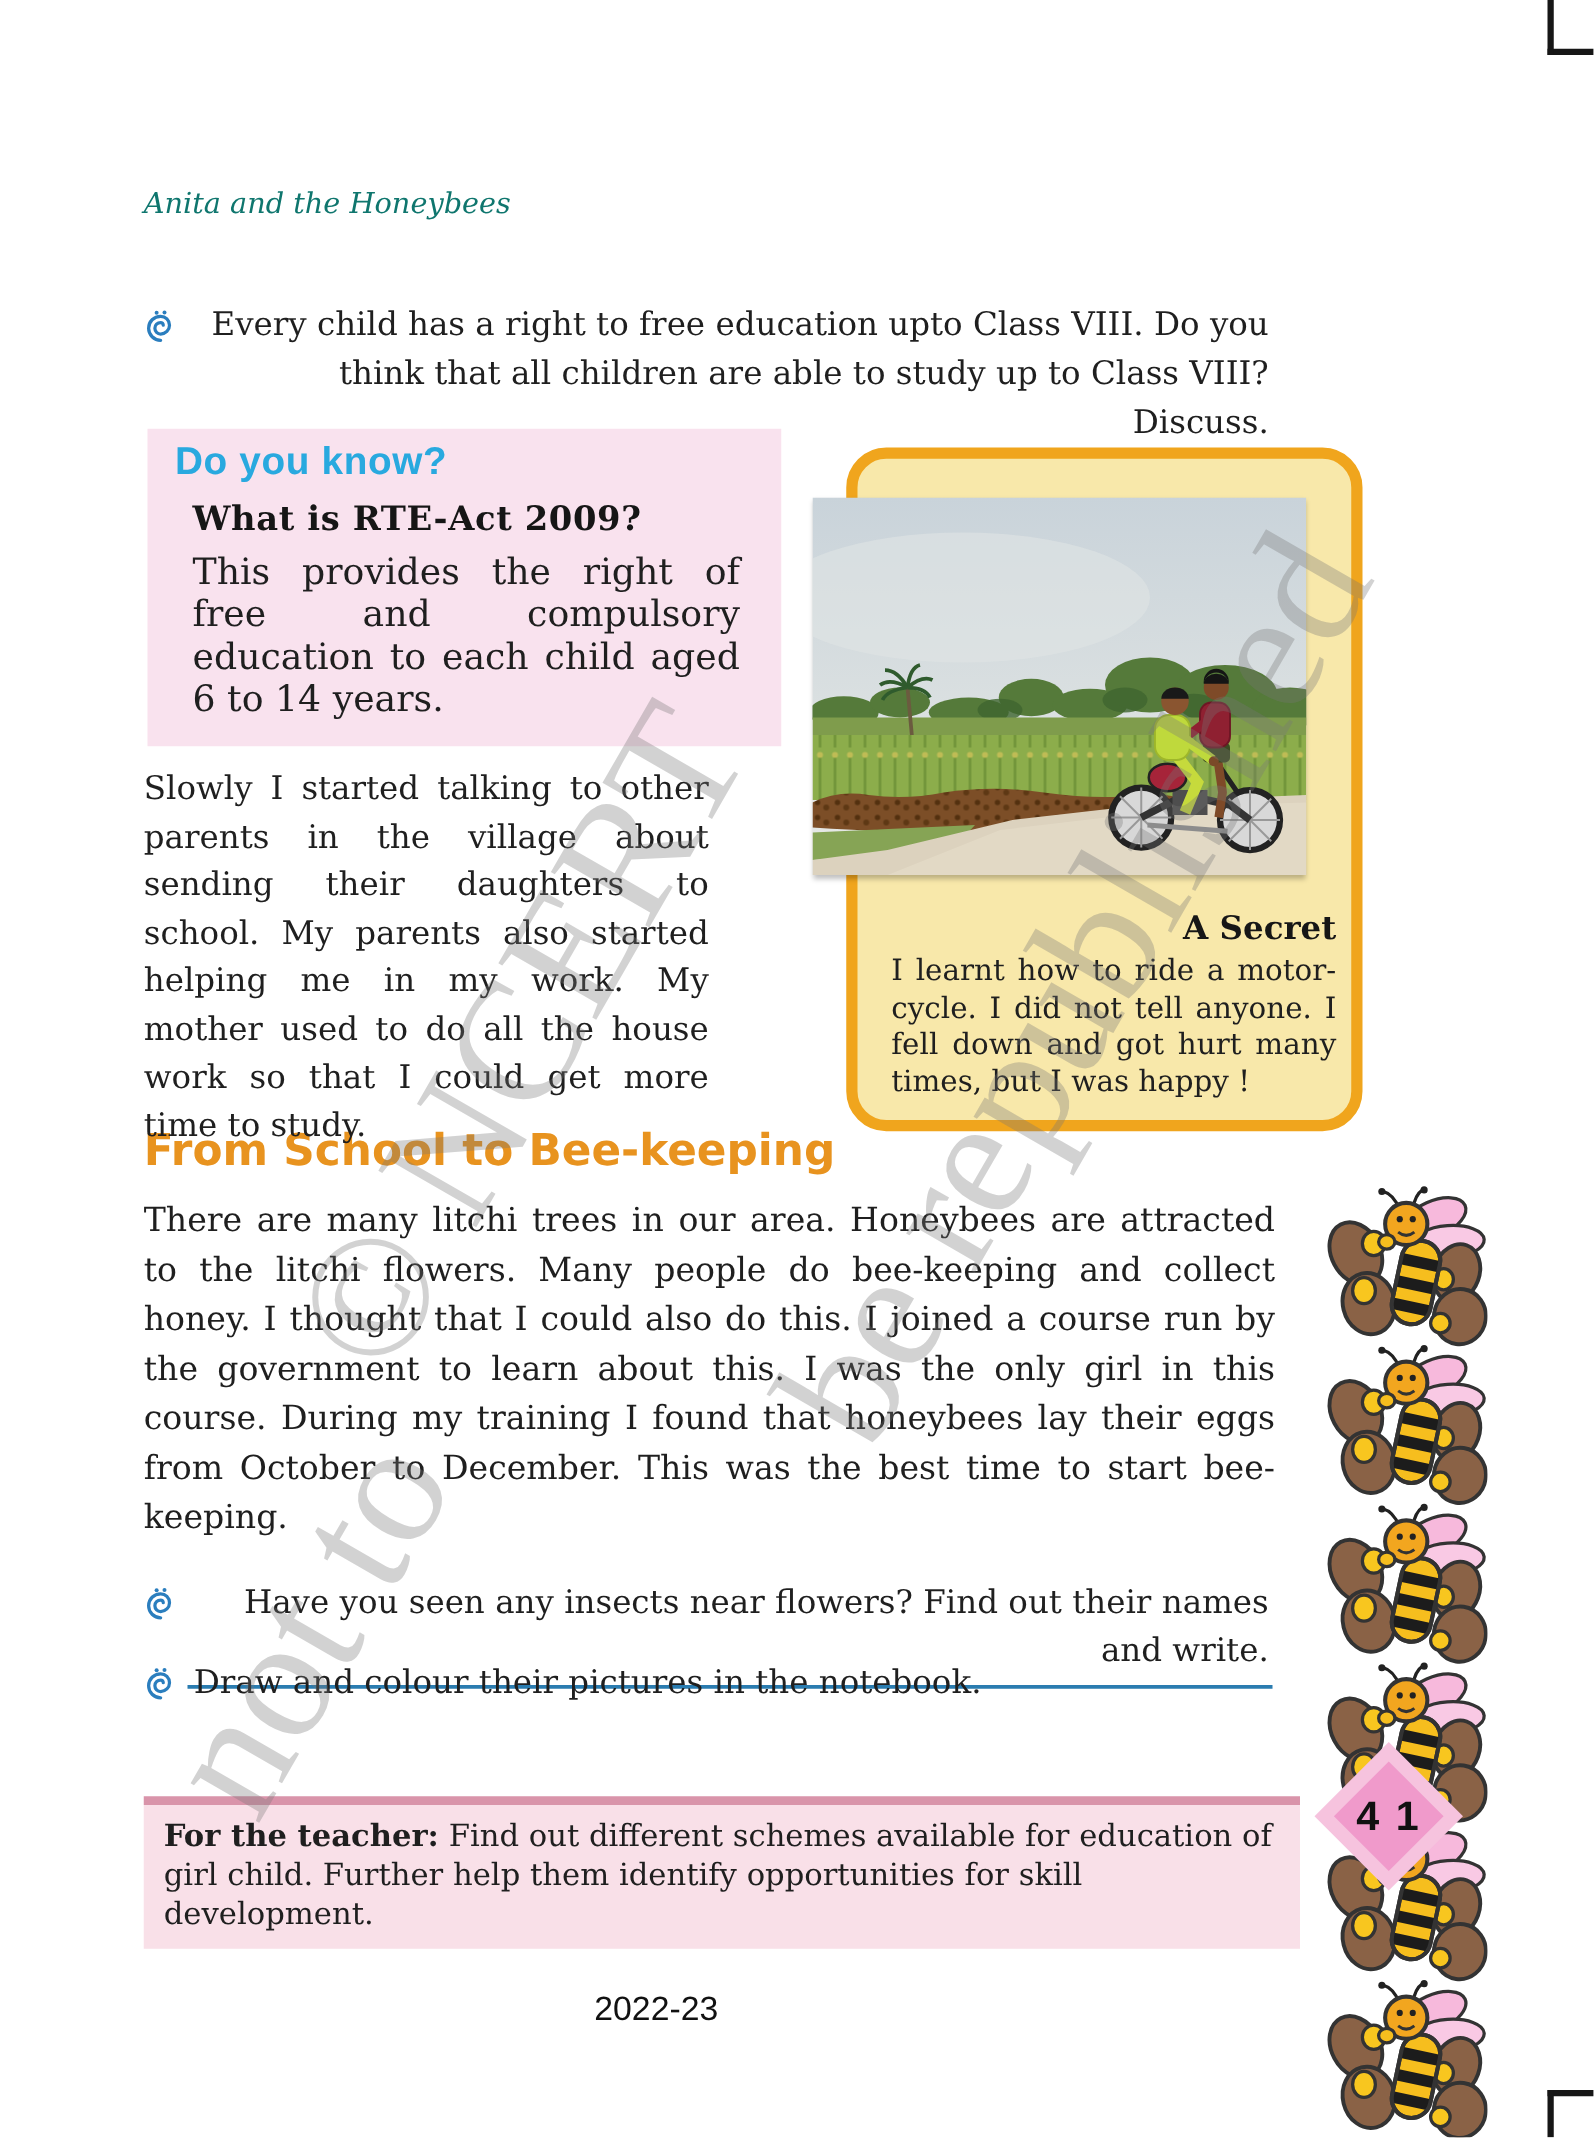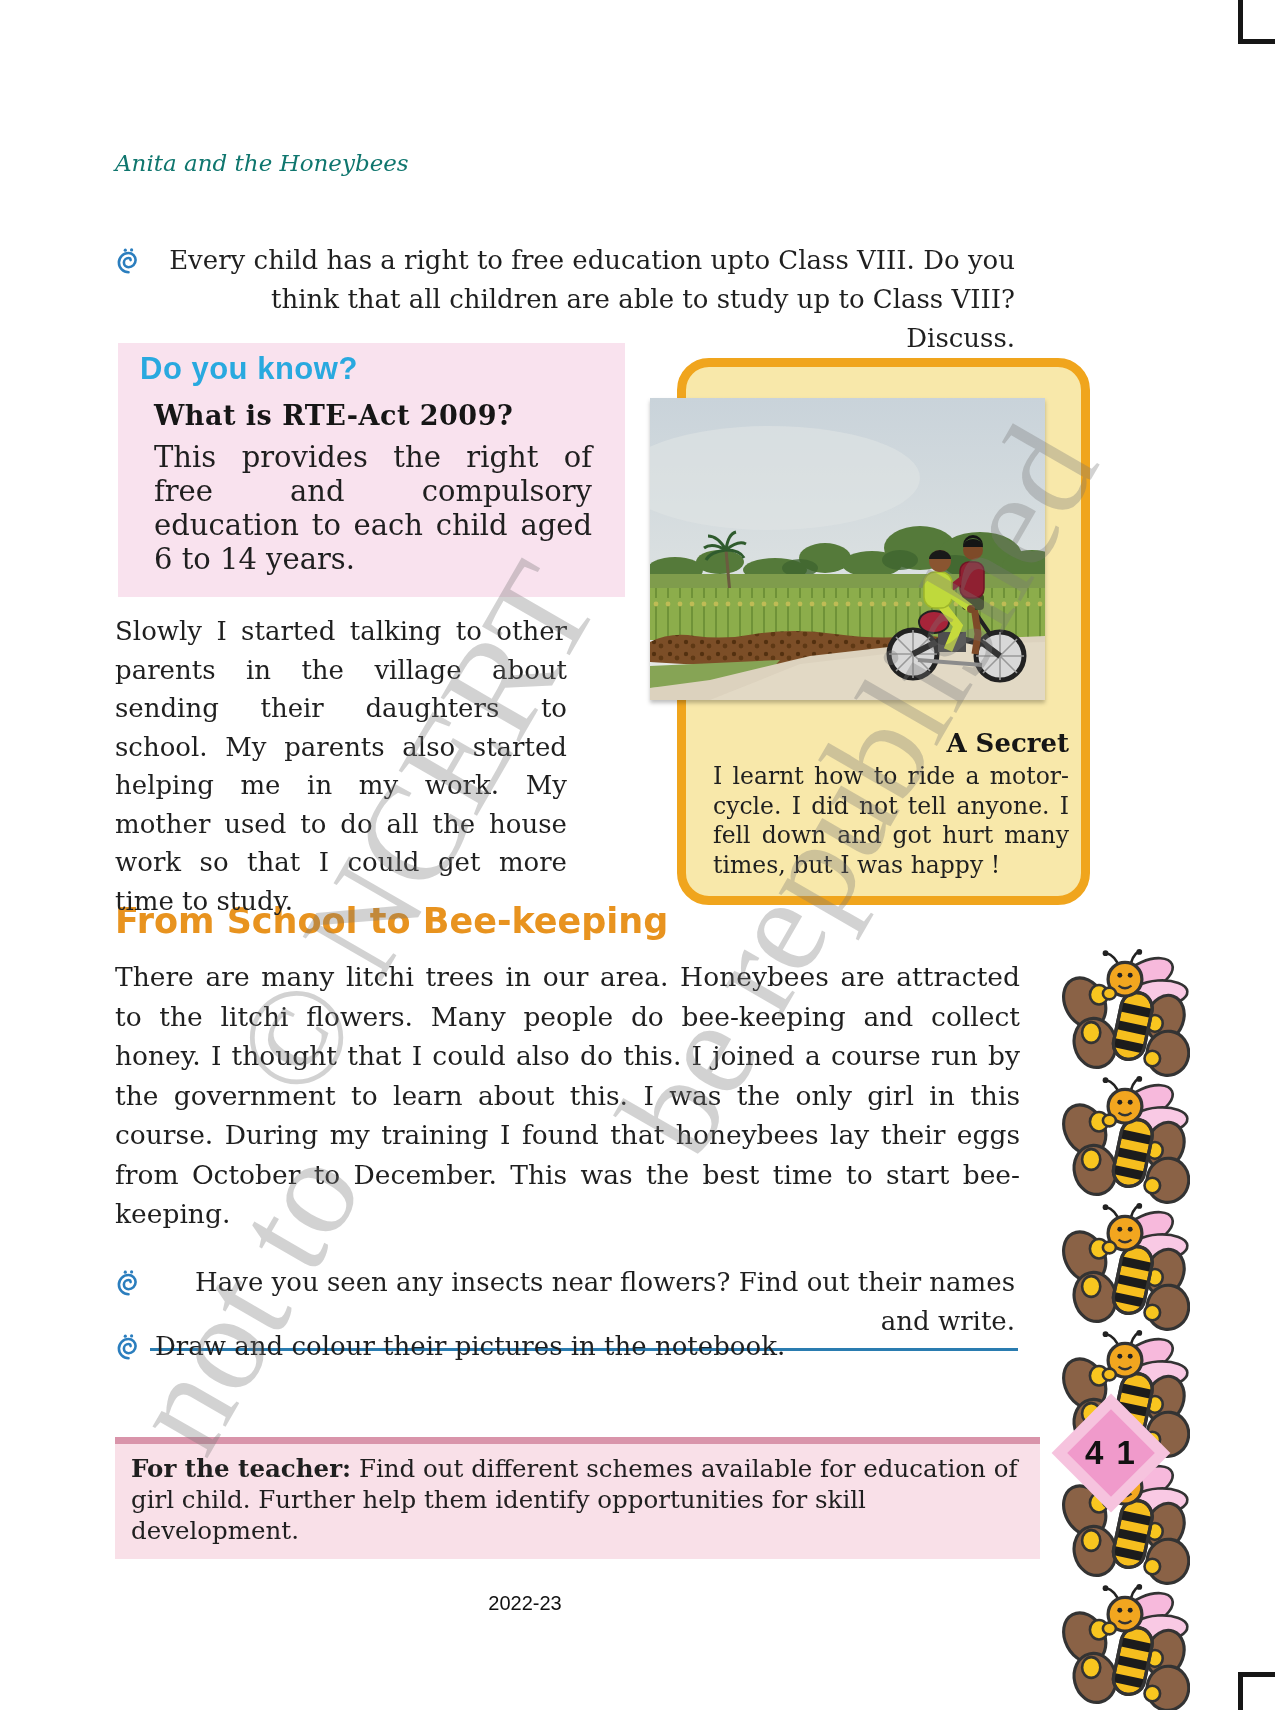--- a/index.html
+++ b/index.html
@@ -38,21 +38,21 @@
   .para-litchi{left:115px;top:957px;width:905px;font-size:26.5px;line-height:39.5px;text-align:justify;text-align-last:left;}
 
   .answer-line{left:150px;top:1348px;width:868px;height:3px;background:#2A7CB0;}
 
   .teacher-box{left:115px;top:1437px;width:925px;}
   .teacher-stripe{height:7px;background:#D994AA;}
   .teacher-body{background:#F9E0E8;padding:9px 16px 13px 16px;font-size:24.5px;line-height:31px;}
   .teacher-body b{font-weight:bold;}
 
   .footer-year{left:0;top:1592px;width:1050px;text-align:center;
-               font-family:"Liberation Sans",sans-serif;font-size:20px;color:#111;}
+               font-family:"Liberation Sans",sans-serif;font-size:27px;color:#111;}
 
   .bee{width:140px;height:130px;}
   .bee-col .bee{position:absolute;left:1055px;}
 
   .diamond-outer{left:1069px;top:1411px;width:84px;height:84px;transform:rotate(45deg);background:#F6C3DE;z-index:4;}
   .diamond-inner{position:absolute;left:11px;top:11px;width:62px;height:62px;background:#F09ACB;
                  display:flex;align-items:center;justify-content:center;}
   .diamond-inner span{transform:rotate(-45deg);font-family:"Liberation Sans",sans-serif;
                       font-weight:bold;font-size:33px;letter-spacing:2px;color:#111;}
 

